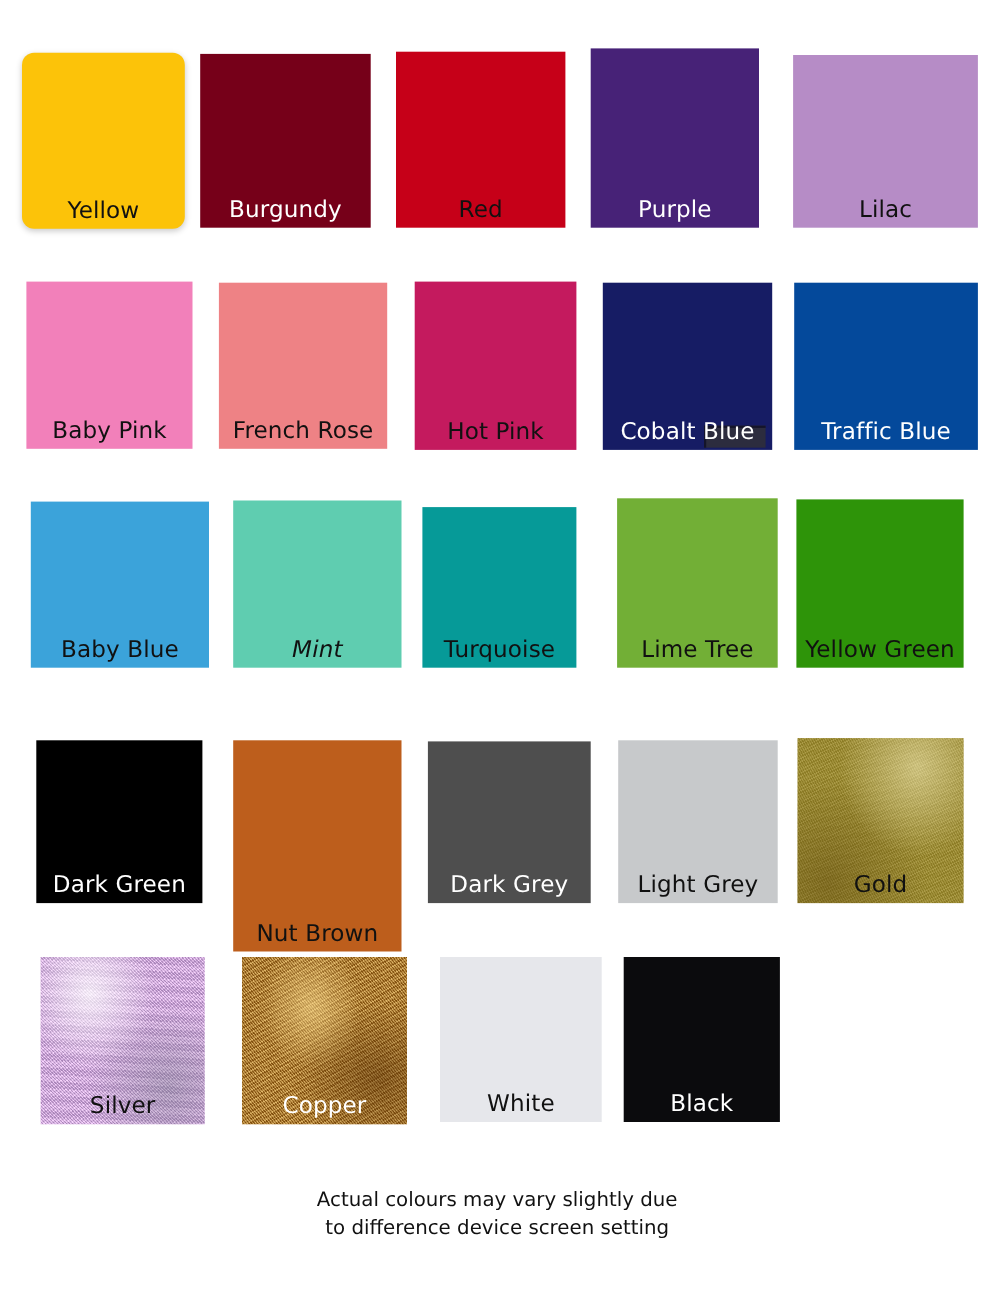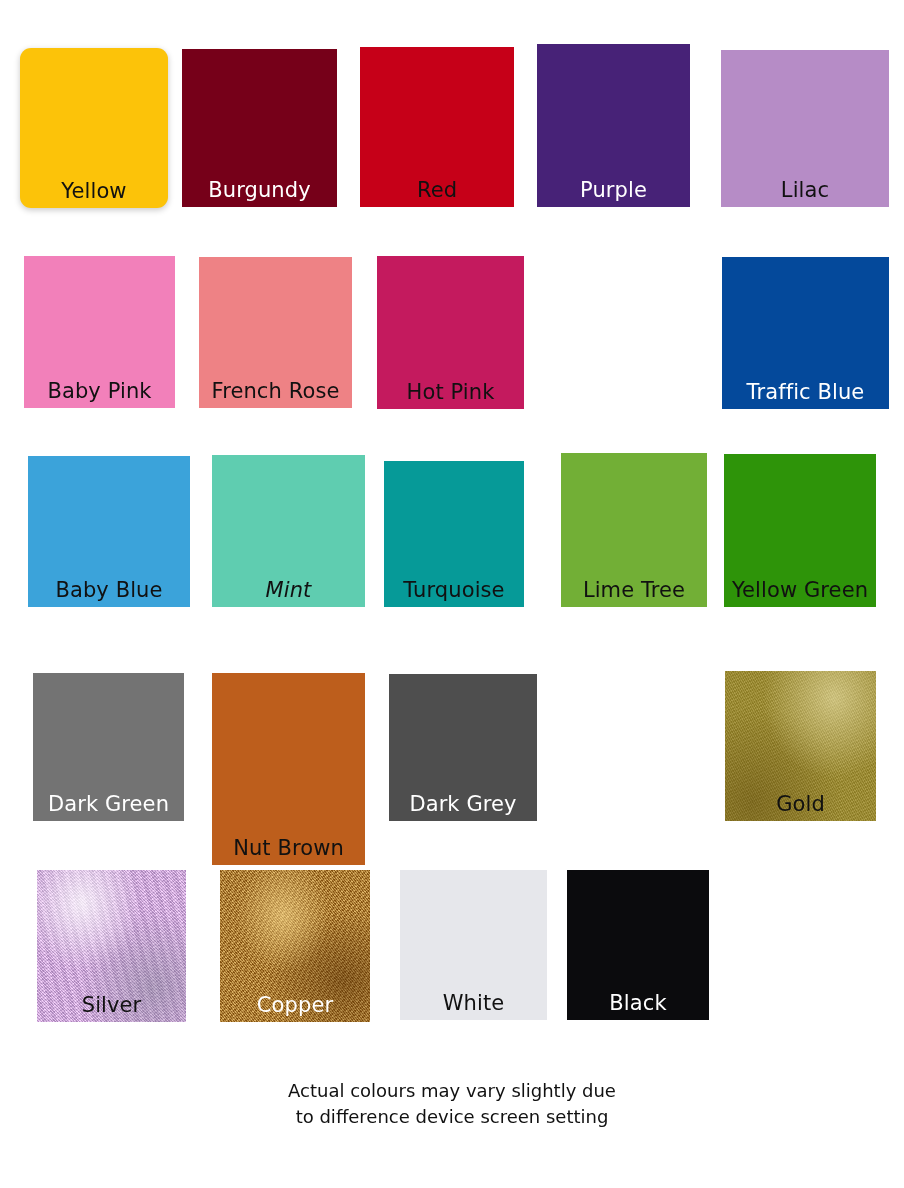--- a/index.html
+++ b/index.html
@@ -123,46 +123,53 @@
     </div>
     <div class="swatch" style="left: 24px; top: 256px; width: 151px; height: 152px; background: rgb(242, 128, 186);">
       <span class="swatch-label" style="color: rgb(17, 17, 17); position: relative;">Baby Pink</span>
     </div>
     <div class="swatch" style="left: 199px; top: 257px; width: 153px; height: 151px; background: rgb(238, 130, 133);">
       <span class="swatch-label" style="color: rgb(17, 17, 17); position: relative;">French Rose</span>
     </div>
     <div class="swatch" style="left: 377px; top: 256px; width: 147px; height: 153px; background: rgb(196, 26, 94);">
       <span class="swatch-label" style="color: rgb(17, 17, 17); position: relative;">Hot Pink</span>
     </div>
+    <div class="swatch" style="left: 548px; top: 257px; width: 154px; height: 152px; background: rgb(22, 28, 100);">
+      <span id="cobalt-artifact"></span>
+      <span class="swatch-label" style="color: rgb(255, 255, 255); position: relative;">Cobalt Blue</span>
+    </div>
     <div class="swatch" style="left: 722px; top: 257px; width: 167px; height: 152px; background: rgb(4, 73, 155);">
       <span class="swatch-label" style="color: rgb(255, 255, 255); position: relative;">Traffic Blue</span>
     </div>
     <div class="swatch" style="left: 28px; top: 456px; width: 162px; height: 151px; background: rgb(59, 163, 218);">
       <span class="swatch-label" style="color: rgb(17, 17, 17); position: relative;">Baby Blue</span>
     </div>
     <div class="swatch" style="left: 212px; top: 455px; width: 153px; height: 152px; background: rgb(95, 205, 176);">
       <span class="swatch-label" style="color: rgb(17, 17, 17); position: relative; font-style: italic;">Mint</span>
     </div>
     <div class="swatch" style="left: 384px; top: 461px; width: 140px; height: 146px; background: rgb(6, 154, 152);">
       <span class="swatch-label" style="color: rgb(17, 17, 17); position: relative;">Turquoise</span>
     </div>
     <div class="swatch" style="left: 561px; top: 453px; width: 146px; height: 154px; background: rgb(114, 175, 54);">
       <span class="swatch-label" style="color: rgb(17, 17, 17); position: relative;">Lime Tree</span>
     </div>
     <div class="swatch" style="left: 724px; top: 454px; width: 152px; height: 153px; background: rgb(46, 148, 9);">
       <span class="swatch-label" style="color: rgb(17, 17, 17); position: relative;">Yellow Green</span>
     </div>
-    <div class="swatch" style="left: 33px; top: 673px; width: 151px; height: 148px; background: #737373; align-items: flex-end;">
+    <div class="swatch" style="left: 33px; top: 673px; width: 151px; height: 148px; background: #000000; align-items: flex-end;">
       <span class="swatch-label" style="color: rgb(255, 255, 255); position: relative;">Dark Green</span>
     </div>
     <div class="swatch" style="left: 212px; top: 673px; width: 153px; height: 192px; background: rgb(189, 94, 28);">
       <span class="swatch-label" style="color: rgb(17, 17, 17); position: relative;">Nut Brown</span>
     </div>
     <div class="swatch" style="left: 389px; top: 674px; width: 148px; height: 147px; background: rgb(78, 78, 78);">
       <span class="swatch-label" style="color: rgb(255, 255, 255); position: relative;">Dark Grey</span>
+    </div>
+    <div class="swatch" style="left: 562px; top: 673px; width: 145px; height: 148px; background: rgb(199, 201, 203);">
+      <span class="swatch-label" style="color: rgb(17, 17, 17); position: relative;">Light Grey</span>
     </div>
     <div class="swatch" style="left: 725px; top: 671px; width: 151px; height: 150px; background: rgb(159, 140, 42);">
       <span class="tex tex-gold"></span>
       <span class="swatch-label" style="color: rgb(17, 17, 17); position: relative;">Gold</span>
     </div>
     <div class="swatch" style="left: 37px; top: 870px; width: 149px; height: 152px; background: #f0abfc;">
       <span class="tex tex-silver"></span>
       <span class="swatch-label" style="color: rgb(17, 17, 17); position: relative;">Silver</span>
     </div>
     <div class="swatch" style="left: 220px; top: 870px; width: 150px; height: 152px; background: rgb(184, 120, 26);">

